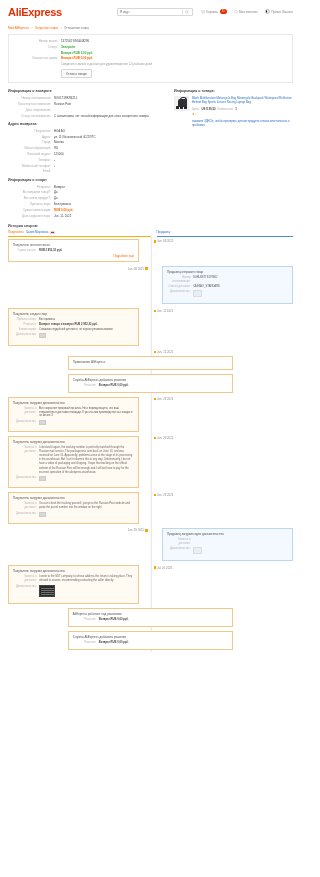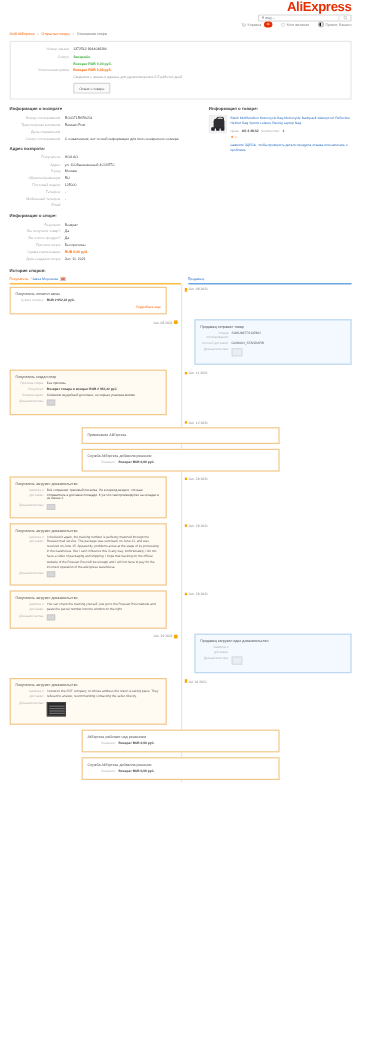--- a/index.html
+++ b/index.html
@@ -11,24 +11,23 @@
     font-size: 3.2px;
     color: #333;
     overflow: hidden;
   }
 
   
   .topbar {
     height: 23px;
     background: #ffffff;
     display: flex;
-    align-items: flex-end;
+    align-items: center;
     padding: 0 8px;
     border-bottom: 0px solid #eee;
-    flex-direction: column;
   }
   .logo {
     font-size: 11px;
     font-weight: bold;
     letter-spacing: -0.3px;
     white-space: nowrap;
   }
   .logo .a { color: #e62e04; }
   .logo .express { color: #e62e04; }
 

